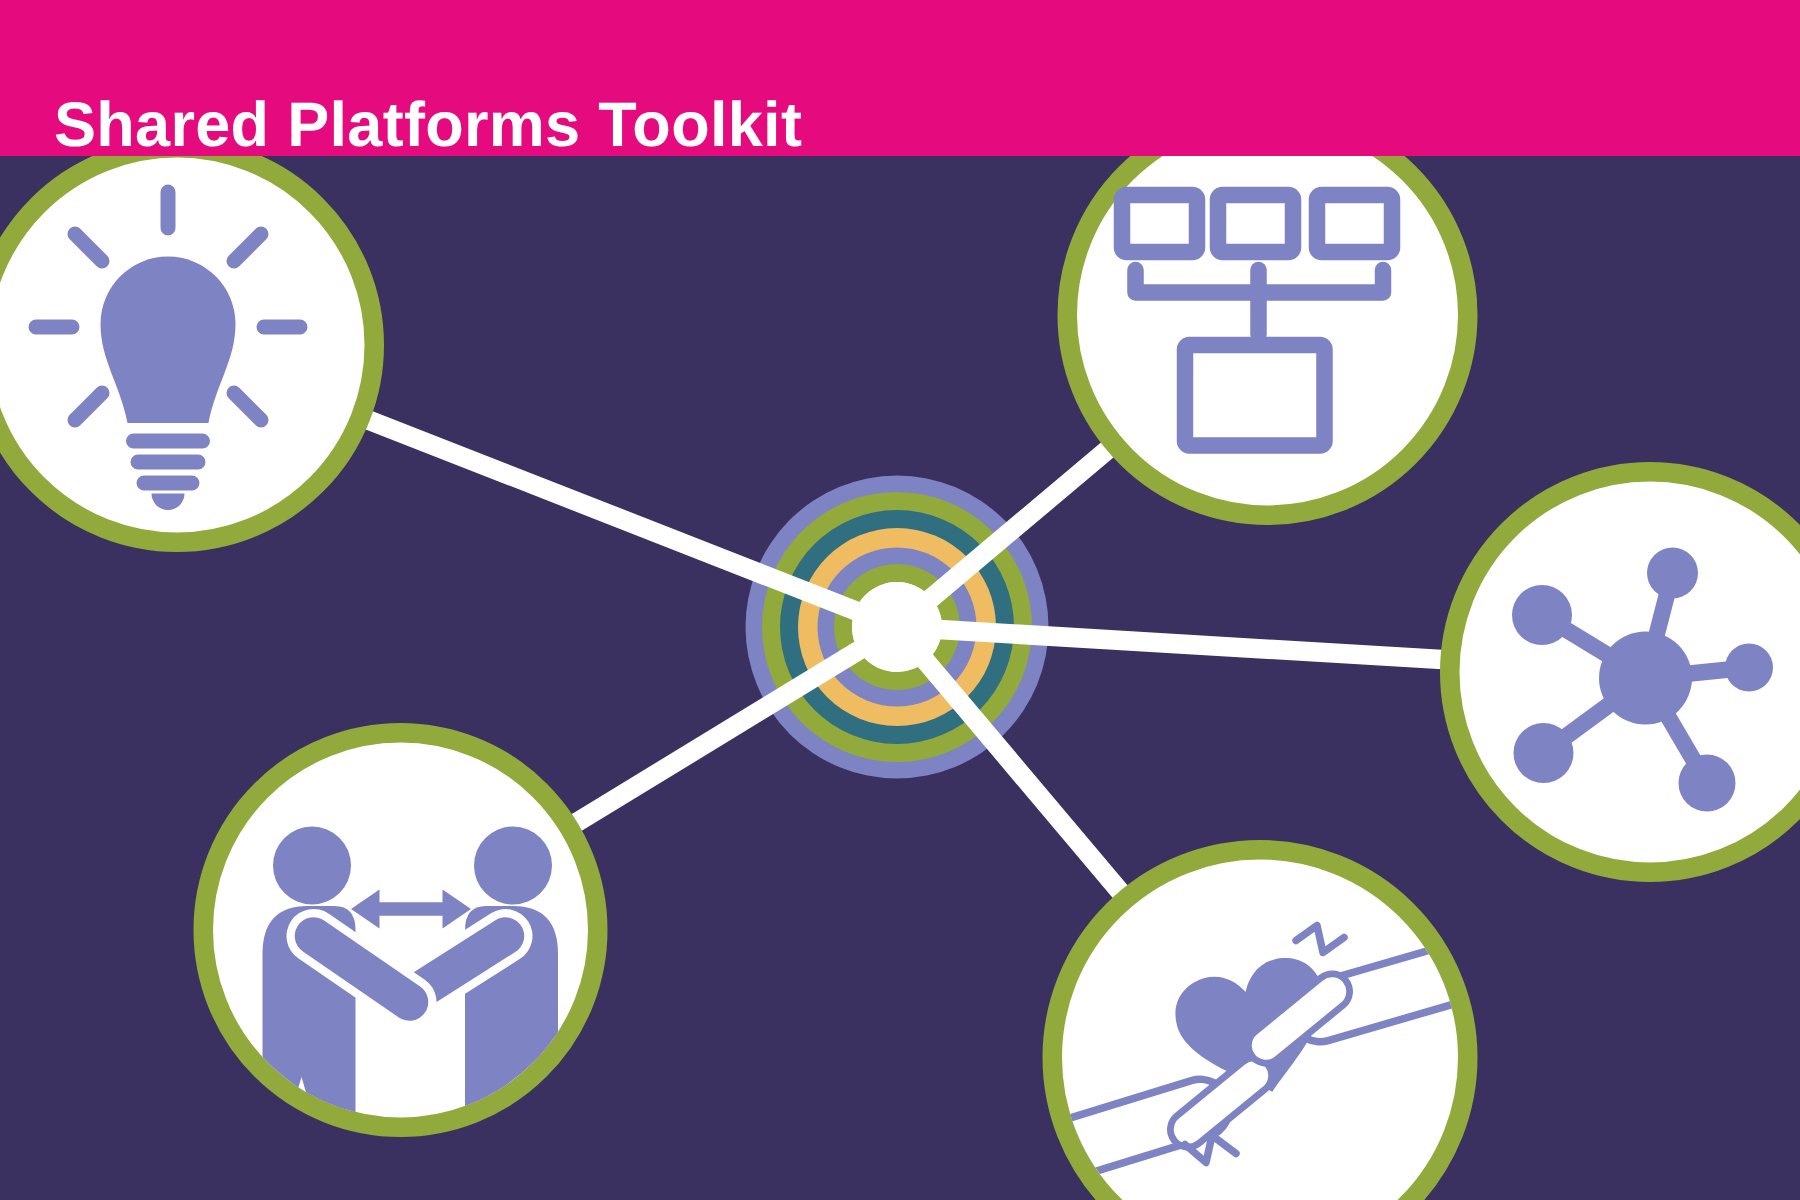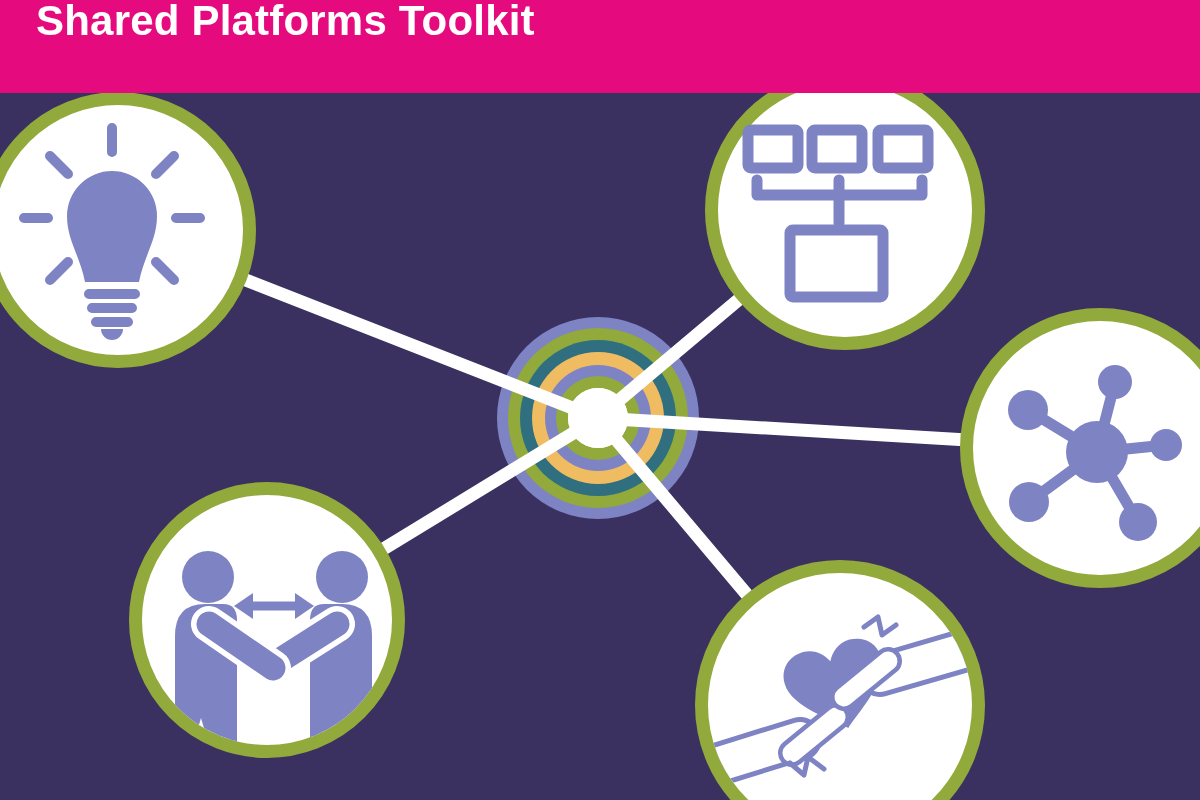--- a/index.html
+++ b/index.html
@@ -6,22 +6,22 @@
     --pink:#E50B7E; --bg:#3A3161; --peri:#7E83C4; --green:#92A93C;
     --teal:#2F6F80; --gold:#F0BC62; --white:#FFFFFF;
   }
   html,body{margin:0;padding:0;}
   body{
     width:1200px;height:800px;overflow:hidden;position:relative;
     background:var(--bg);font-family:"Liberation Sans", sans-serif;
   }
   .canvas{position:absolute;top:0;left:0;display:block;}
   .header-bar{
-    position:absolute;top:0;left:0;width:1200px;height:93px;
-    background:var(--pink);display:flex;align-items:flex-start;z-index:5;
+    position:absolute;top:0;left:0;width:1200px;height:104px;
+    background:var(--pink);display:flex;align-items:flex-end;z-index:5;
   }
   .page-title{
     margin:0 0 0 36px;color:var(--white);font-size:42px;font-weight:700;
     letter-spacing:0.2px;line-height:1;
   }
   
   .bg-rect{fill:var(--bg);}
   .f-peri{fill:var(--peri);}
   .f-white{fill:var(--white);}
   .f-green{fill:var(--green);}

